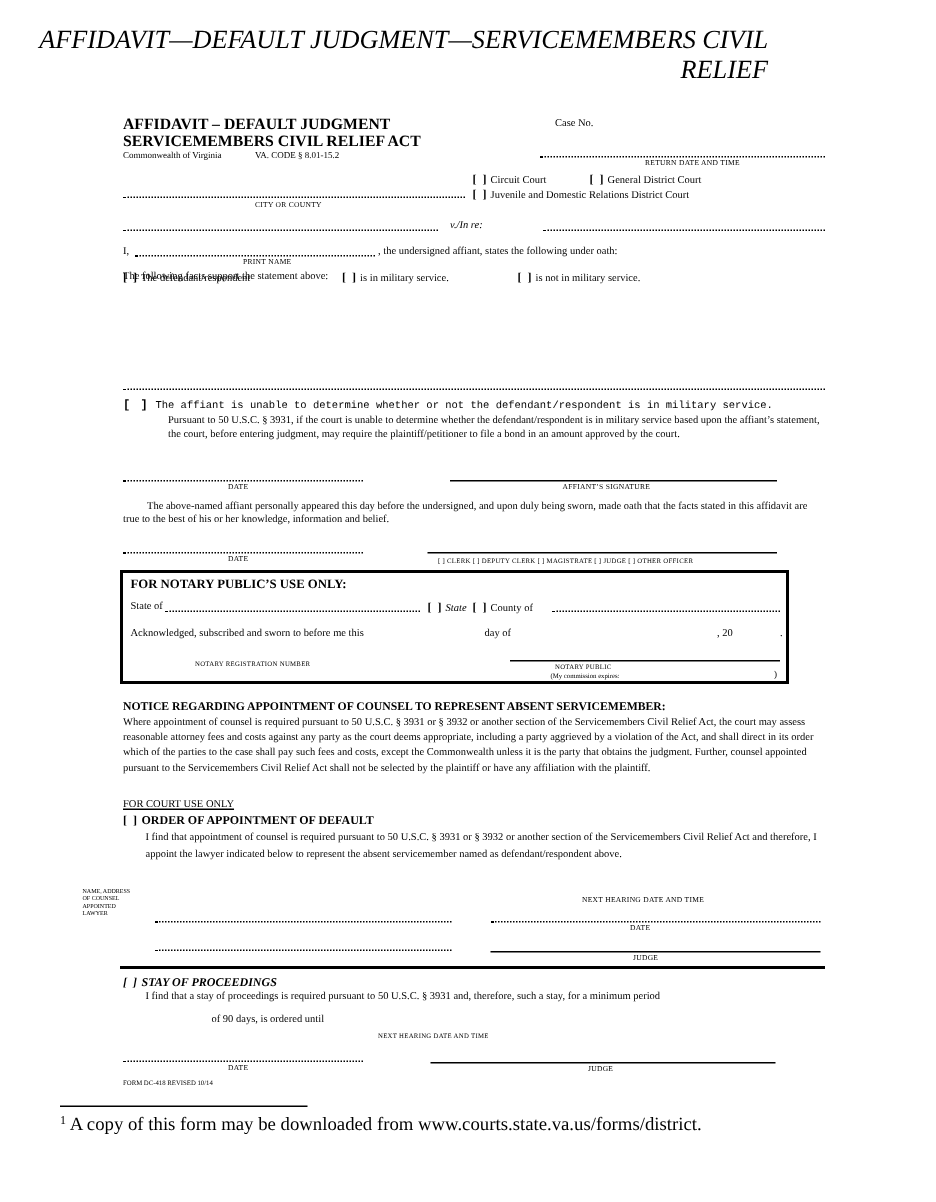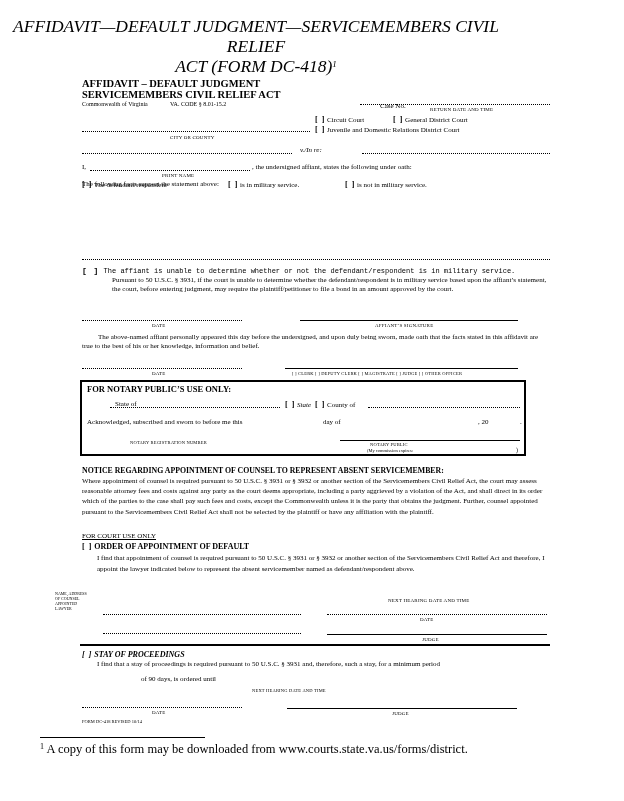--- a/index.html
+++ b/index.html
@@ -1,47 +1,46 @@
 <!DOCTYPE html>
 <html><head>
 <meta charset="utf-8">
 <style>
   html, body { margin:0; padding:0; background:#ffffff; }
   body { width:624px; height:801px; position:relative; overflow:hidden; font-family:"Liberation Serif","DejaVu Serif",serif; color:#000; }
   .abs { position:absolute; }
-  .title { left:0; width:512px; text-align:center; font-style:italic; font-size:17.5px; line-height:20px; }
+  .title { left:0; width:512px; text-align:right; font-style:italic; font-size:17.5px; line-height:20px; }
   .title sup { font-size:9px; vertical-align:top; position:relative; top:-2px; }
   .hdr-bold { font-weight:bold; font-size:10.5px; line-height:11px; font-family:"Liberation Serif",serif; }
   .tiny { font-size:5px; letter-spacing:0.2px; text-transform:uppercase; }
   .small { font-size:6px; }
   .txt { font-size:7px; line-height:9px; }
   .dots { border-bottom:1px dotted #000; height:0; }
   .line { border-bottom:1px solid #000; height:0; }
   .cb { font-weight:bold; font-size:8px; letter-spacing:1px; }
   .notary-box { left:80px; top:380px; width:446px; height:76px; border:2px solid #000; box-sizing:border-box; }
   .bold { font-weight:bold; }
   .underline { text-decoration:underline; }
   .footrule { left:40px; top:737px; width:165px; border-top:1px solid #000; }
   .footnote { left:40px; top:742px; font-size:12.5px; }
   .footnote sup { font-size:8px; vertical-align:top; }
 </style>
 </head>
 <body>
 
 <div class="abs title" style="top:16px;">
   <div>AFFIDAVIT—DEFAULT JUDGMENT—SERVICEMEMBERS CIVIL RELIEF</div>
-  <div><span>ACT (FORM DC-418)</span><sup>1</sup></div>
 </div>
 
 <div class="abs hdr-bold" style="left:82px; top:78px;">AFFIDAVIT – DEFAULT JUDGMENT</div>
 <div class="abs hdr-bold" style="left:82px; top:89px;">SERVICEMEMBERS CIVIL RELIEF ACT</div>
 <div class="abs small" style="left:82px; top:101px;">Commonwealth of Virginia</div>
 <div class="abs small" style="left:170px; top:101px;">VA. CODE § 8.01-15.2</div>
 
-<div class="abs txt" style="left:380px; top:78px;margin-top:24px;">Case No.</div>
+<div class="abs txt" style="left:370px; top:78px;">Case No.</div>
 <div class="abs dots" style="left:360px; top:104px; width:190px;"></div>
 <div class="abs tiny" style="left:430px; top:107px;">RETURN DATE AND TIME</div>
 
 <div class="abs txt" style="left:315px; top:115px;"><span class="cb">[ ]</span> <span>Circuit Court</span></div>
 <div class="abs txt" style="left:393px; top:115px;"><span class="cb">[ ]</span> <span>General District Court</span></div>
 <div class="abs dots" style="left:82px; top:131px; width:228px;"></div>
 <div class="abs txt" style="left:315px; top:125px;"><span class="cb">[ ]</span> <span>Juvenile and Domestic Relations District Court</span></div>
 <div class="abs tiny" style="left:170px; top:135px;">CITY OR COUNTY</div>
 
 <div class="abs dots" style="left:82px; top:153px; width:210px;"></div>
@@ -70,21 +69,21 @@
 
 <div class="abs txt" style="left:82px; top:333px; width:468px; text-indent:16px;">The above-named affiant personally appeared this day before the undersigned, and upon duly being sworn, made oath that the facts stated in this affidavit are true to the best of his or her knowledge, information and belief.</div>
 
 <div class="abs dots" style="left:82px; top:368px; width:160px;"></div>
 <div class="abs tiny" style="left:152px; top:371px;">DATE</div>
 <div class="abs line" style="left:285px; top:368px; width:233px;"></div>
 <div class="abs tiny" style="left:292px; top:371px; font-size:4.5px;">[ ] CLERK  [ ] DEPUTY CLERK  [ ] MAGISTRATE  [ ] JUDGE  [ ] OTHER OFFICER</div>
 
 <div class="abs notary-box"></div>
 <div class="abs bold" style="left:87px; top:384px; font-size:8.5px;">FOR NOTARY PUBLIC’S USE ONLY:</div>
-<div class="abs txt" style="left:87px; top:400px;margin-left:28px;">State of</div>
+<div class="abs txt" style="left:87px; top:400px;">State of</div>
 <div class="abs dots" style="left:110px; top:407px; width:170px;"></div>
 <div class="abs txt" style="left:285px; top:400px;"><span class="cb">[ ]</span> <span style="font-style:italic;">State</span></div>
 <div class="abs txt" style="left:315px; top:400px;"><span class="cb">[ ]</span> <span>County of</span></div>
 <div class="abs dots" style="left:368px; top:407px; width:152px;"></div>
 <div class="abs txt" style="left:87px; top:418px;">Acknowledged, subscribed and sworn to before me this</div>
 <div class="abs txt" style="left:323px; top:418px;text-align:center;">day of</div>
 <div class="abs txt" style="left:478px; top:418px;">, 20</div>
 <div class="abs txt" style="left:520px; top:418px;">.</div>
 <div class="abs tiny" style="left:130px; top:440px; font-size:4.5px;">NOTARY REGISTRATION NUMBER</div>
 <div class="abs line" style="left:340px; top:440px; width:180px;"></div>

